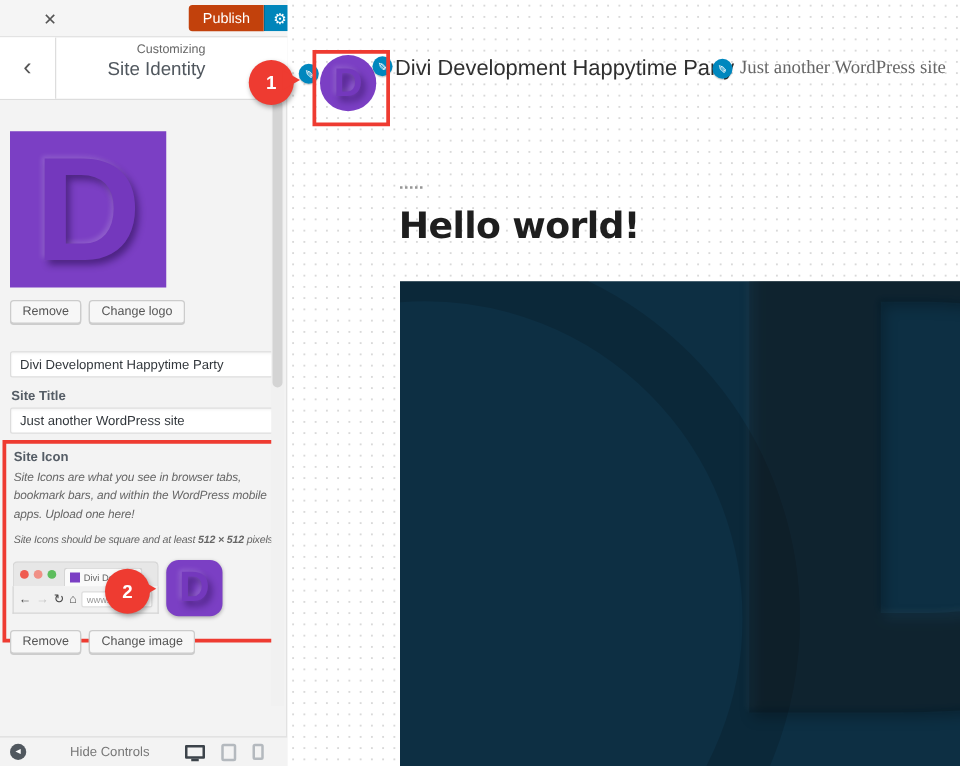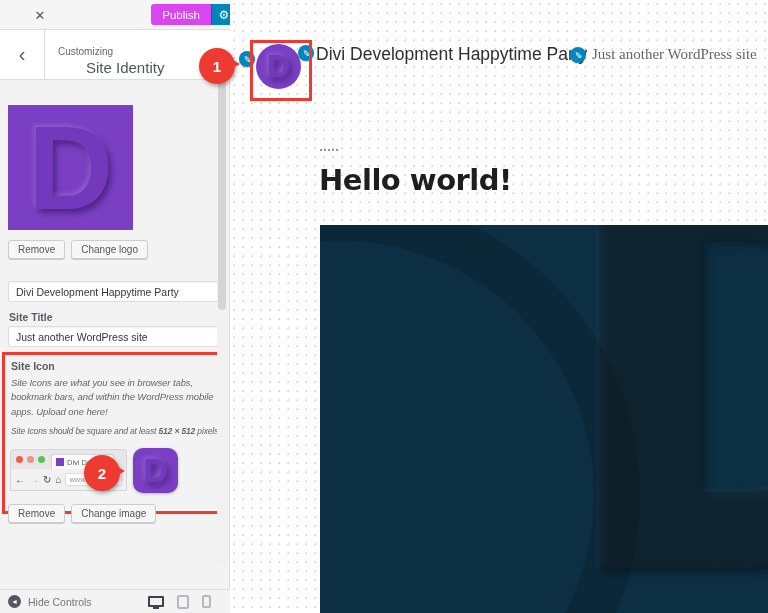--- a/index.html
+++ b/index.html
@@ -6,26 +6,26 @@
   html,body { width:768px; height:613px; }
   body { font-family:"Liberation Sans", sans-serif; background:#fff; }
   .app { position:relative; width:768px; height:613px; overflow:hidden; background:#fff; }
 
   
   .panel { position:absolute; left:0; top:0; width:230px; height:613px; background:#f3f3f3; border-right:1px solid #ddd; }
 
   .topbar { position:absolute; left:0; top:0; width:238px; height:30px; background:#f5f5f5; border-bottom:1px solid #ddd; }
   .close-btn { position:absolute; left:26px; top:5px; width:28px; height:20px; background:none; border:none; font-size:13px; color:#555; cursor:pointer; }
   .publish-group { position:absolute; right:2px; top:4px; display:flex; }
-  .publish-btn { height:21px; padding:0 11px; background:#d946ef; color:#fff; border:none; border-radius:3px 0 0 3px; font-size:11.5px; font-family:"Liberation Sans",sans-serif; cursor:pointer; }
+  .publish-btn { height:21px; padding:0 11px; background:#c2410c; color:#fff; border:none; border-radius:3px 0 0 3px; font-size:11.5px; font-family:"Liberation Sans",sans-serif; cursor:pointer; }
   .publish-settings-btn { width:25px; height:21px; background:#0085ba; border:none; border-left:1px solid rgba(0,0,0,.18); border-radius:0 3px 3px 0; color:#fff; font-size:12px; line-height:1; cursor:pointer; }
 
   .cust-header { position:absolute; left:0; top:30px; width:230px; height:50px; background:#fff; border-bottom:1px solid #ddd; }
   .back-btn { position:absolute; left:0; top:0; width:45px; height:49px; background:#fff; border:none; border-right:1px solid #ddd; font-size:20px; color:#555; cursor:pointer; }
-  .cust-header-text { position:absolute; left:58px; top:16px; }
+  .cust-header-text { position:absolute; left:58px; top:4px;text-align:right; }
   .kicker { display:block; font-size:10px; color:#666; margin-bottom:2px; }
   .pane-title { display:block; font-size:15px; color:#50575e;margin-left:28px; }
 
   .ctl-label { position:absolute; left:9px; font-size:10.5px; font-weight:bold; color:#555d66;margin-top:44px; }
   .logo-box { position:absolute; left:8px; top:105px; width:125px; height:125px; background:#7b3fc4; display:flex; align-items:center; justify-content:center; cursor:pointer; }
   .emboss-d { font-weight:bold; color:#7438bd; text-shadow:3px 4px 6px rgba(20,0,50,.45), -2px -2px 4px rgba(255,255,255,.18); }
   .logo-box .emboss-d { font-size:118px; }
 
   .btn-secondary { background:#f7f7f7; border:1px solid #ccc; border-radius:3px; box-shadow:0 1px 0 #ccc; color:#555; font-size:10px; font-family:"Liberation Sans",sans-serif; padding:3px 9px; cursor:pointer; }
   .btn-row { position:absolute; left:8px; display:flex; gap:6px;justify-content:center; }
@@ -52,21 +52,21 @@
   .nav-ico.dim { color:#c2c2c2; }
   .address-bar { flex:1; height:13px; background:#fff; border:1px solid #ddd; border-radius:2px; font-size:7.5px; color:#999; padding:1px 3px; white-space:nowrap; overflow:hidden; }
   .app-icon { position:absolute; left:128px; top:93px; width:45px; height:45px; background:#7b3fc4; border-radius:10px; display:flex; align-items:center; justify-content:center; box-shadow:0 1px 3px rgba(0,0,0,.25); }
   .app-icon .emboss-d { font-size:34px; }
 
   .panel-scrollbar { position:absolute; right:2px; top:80px; width:10px; height:485px; background:#f1f1f1; }
   .panel-scrollbar .thumb { position:absolute; left:1px; top:0; width:8px; height:230px; background:#d4d4d4; border-radius:4px; }
 
   .panel-footer { position:absolute; left:0; bottom:0; width:230px; height:24px; background:#f3f3f3; border-top:1px solid #ddd; display:flex; align-items:center; }
   .collapse-icon { width:13px; height:13px; border-radius:50%; background:#50575e; color:#fff; font-size:7px; display:inline-flex; align-items:center; justify-content:center; margin:0 7px 0 8px; }
-  .hide-controls-label { font-size:10.5px; color:#777; }
+  .hide-controls-label { font-size:10.5px; color:#777;margin-left:28px; }
   .devices { position:absolute; left:148px; display:flex; gap:13px; align-items:center; }
   .dev-desktop { width:16px; height:11px; border:2px solid #3c434a; border-radius:1px; position:relative; }
   .dev-desktop::after { content:""; position:absolute; left:3px; right:3px; bottom:-4px; height:2px; background:#3c434a; }
   .dev-tablet { width:12px; height:14px; border:2px solid #b4b9be; border-radius:2px; }
   .dev-phone { width:9px; height:13px; border:2px solid #b4b9be; border-radius:2px; }
 
   
   .preview { position:absolute; left:230px; top:0; width:538px; height:613px; background-color:#fff;
              background-image:radial-gradient(#d9d9d9 1px, rgba(0,0,0,0) 1px); background-size:9px 9px; }
   .site-logo-circle { position:absolute; left:26px; top:44px; width:45px; height:45px; border-radius:50%; background:#7b3fc4; display:flex; align-items:center; justify-content:center; cursor:pointer; }

